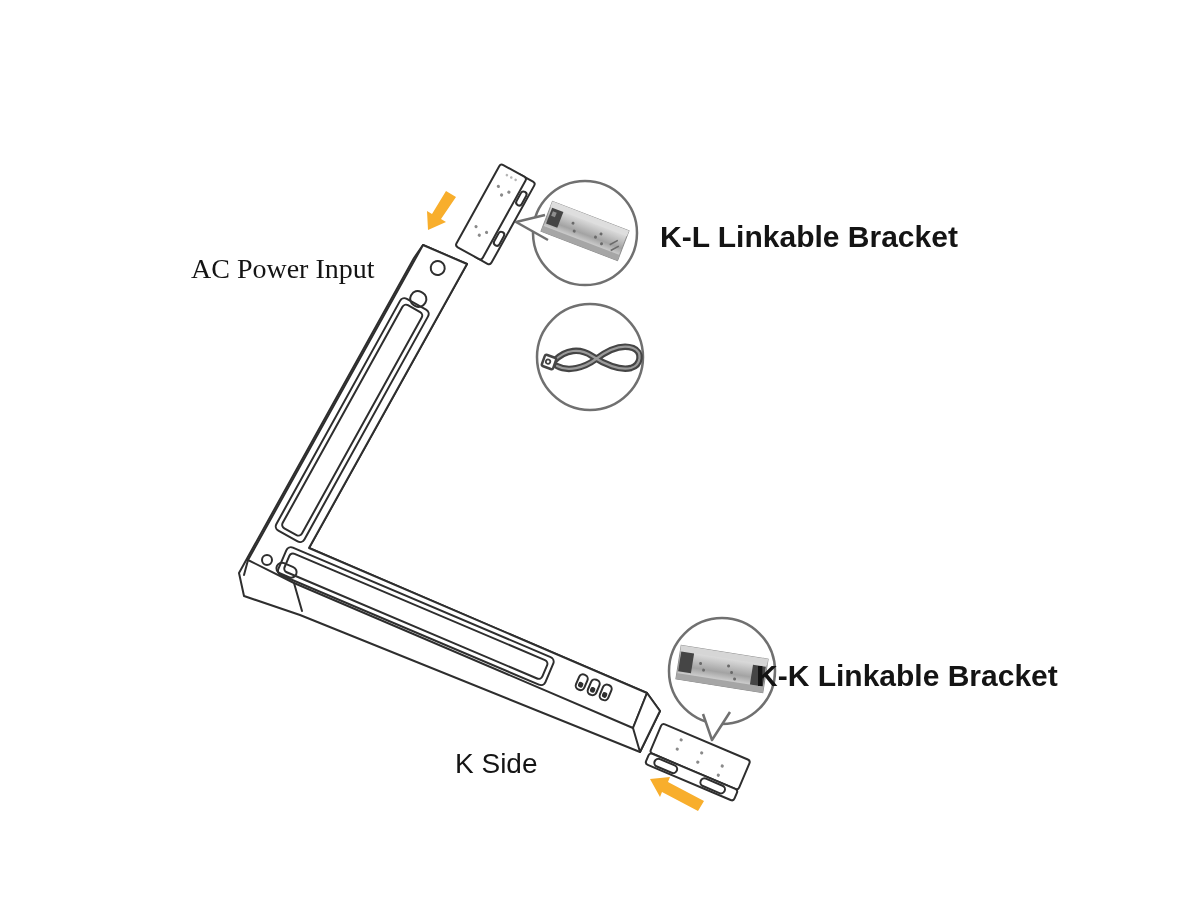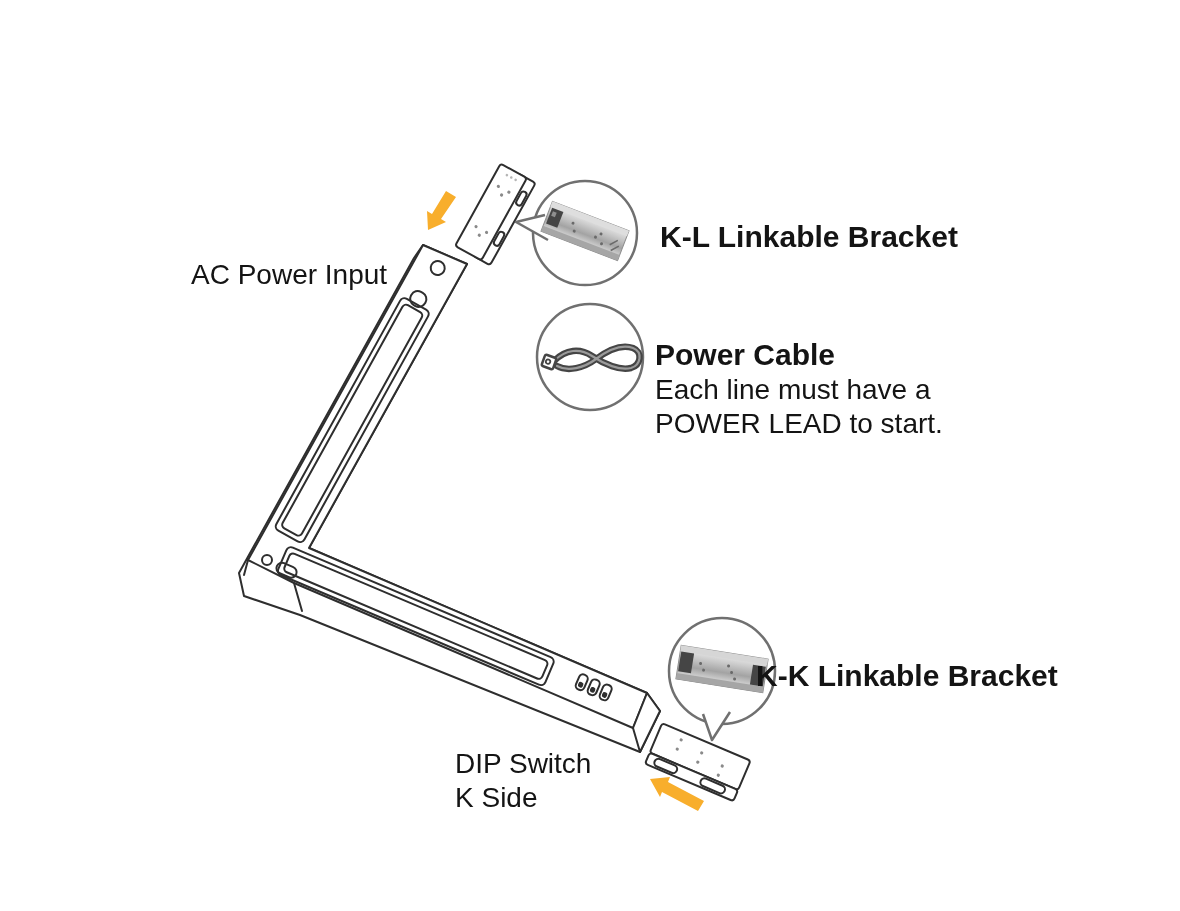--- a/index.html
+++ b/index.html
@@ -156,32 +156,26 @@
           <circle cx="-22" cy="-2" r="1.5" fill="#6a6a6a"></circle>
             <circle cx="-18" cy="4" r="1.5" fill="#6a6a6a"></circle>
           <circle cx="6" cy="-4" r="1.5" fill="#6a6a6a"></circle>
             <circle cx="10" cy="2" r="1.5" fill="#6a6a6a"></circle>
           <circle cx="14" cy="8" r="1.5" fill="#6a6a6a"></circle>
         </g>
       </g>
     </g>
   </svg>
 
-  <div class="label" style="left:191px;top:258px;">
+  <div class="label" style="left:191px;top:252px;font-family:Liberation Serif, serif;">
     <div>AC Power Input</div>
   </div>
 
   <div class="label heading" style="left:660px;top:220px;">K-L Linkable Bracket</div>
 
-  <div class="label" style="left:655px;top:336px;">
-    <div class="heading" style="line-height:37px;">Power Cable</div>
-    <div class="body-lh">Each line must have a</div>
-    <div class="body-lh">POWER LEAD to start.</div>
-  </div>
 
   <div class="label heading" style="left:756px;top:659px;">K-K Linkable Bracket</div>
 
   <div class="label body-lh" style="left:455px;top:747px;">
-    <div>DIP Switch</div>
     <div>K Side</div>
   </div>
 
 </div>
 
 </body></html>

